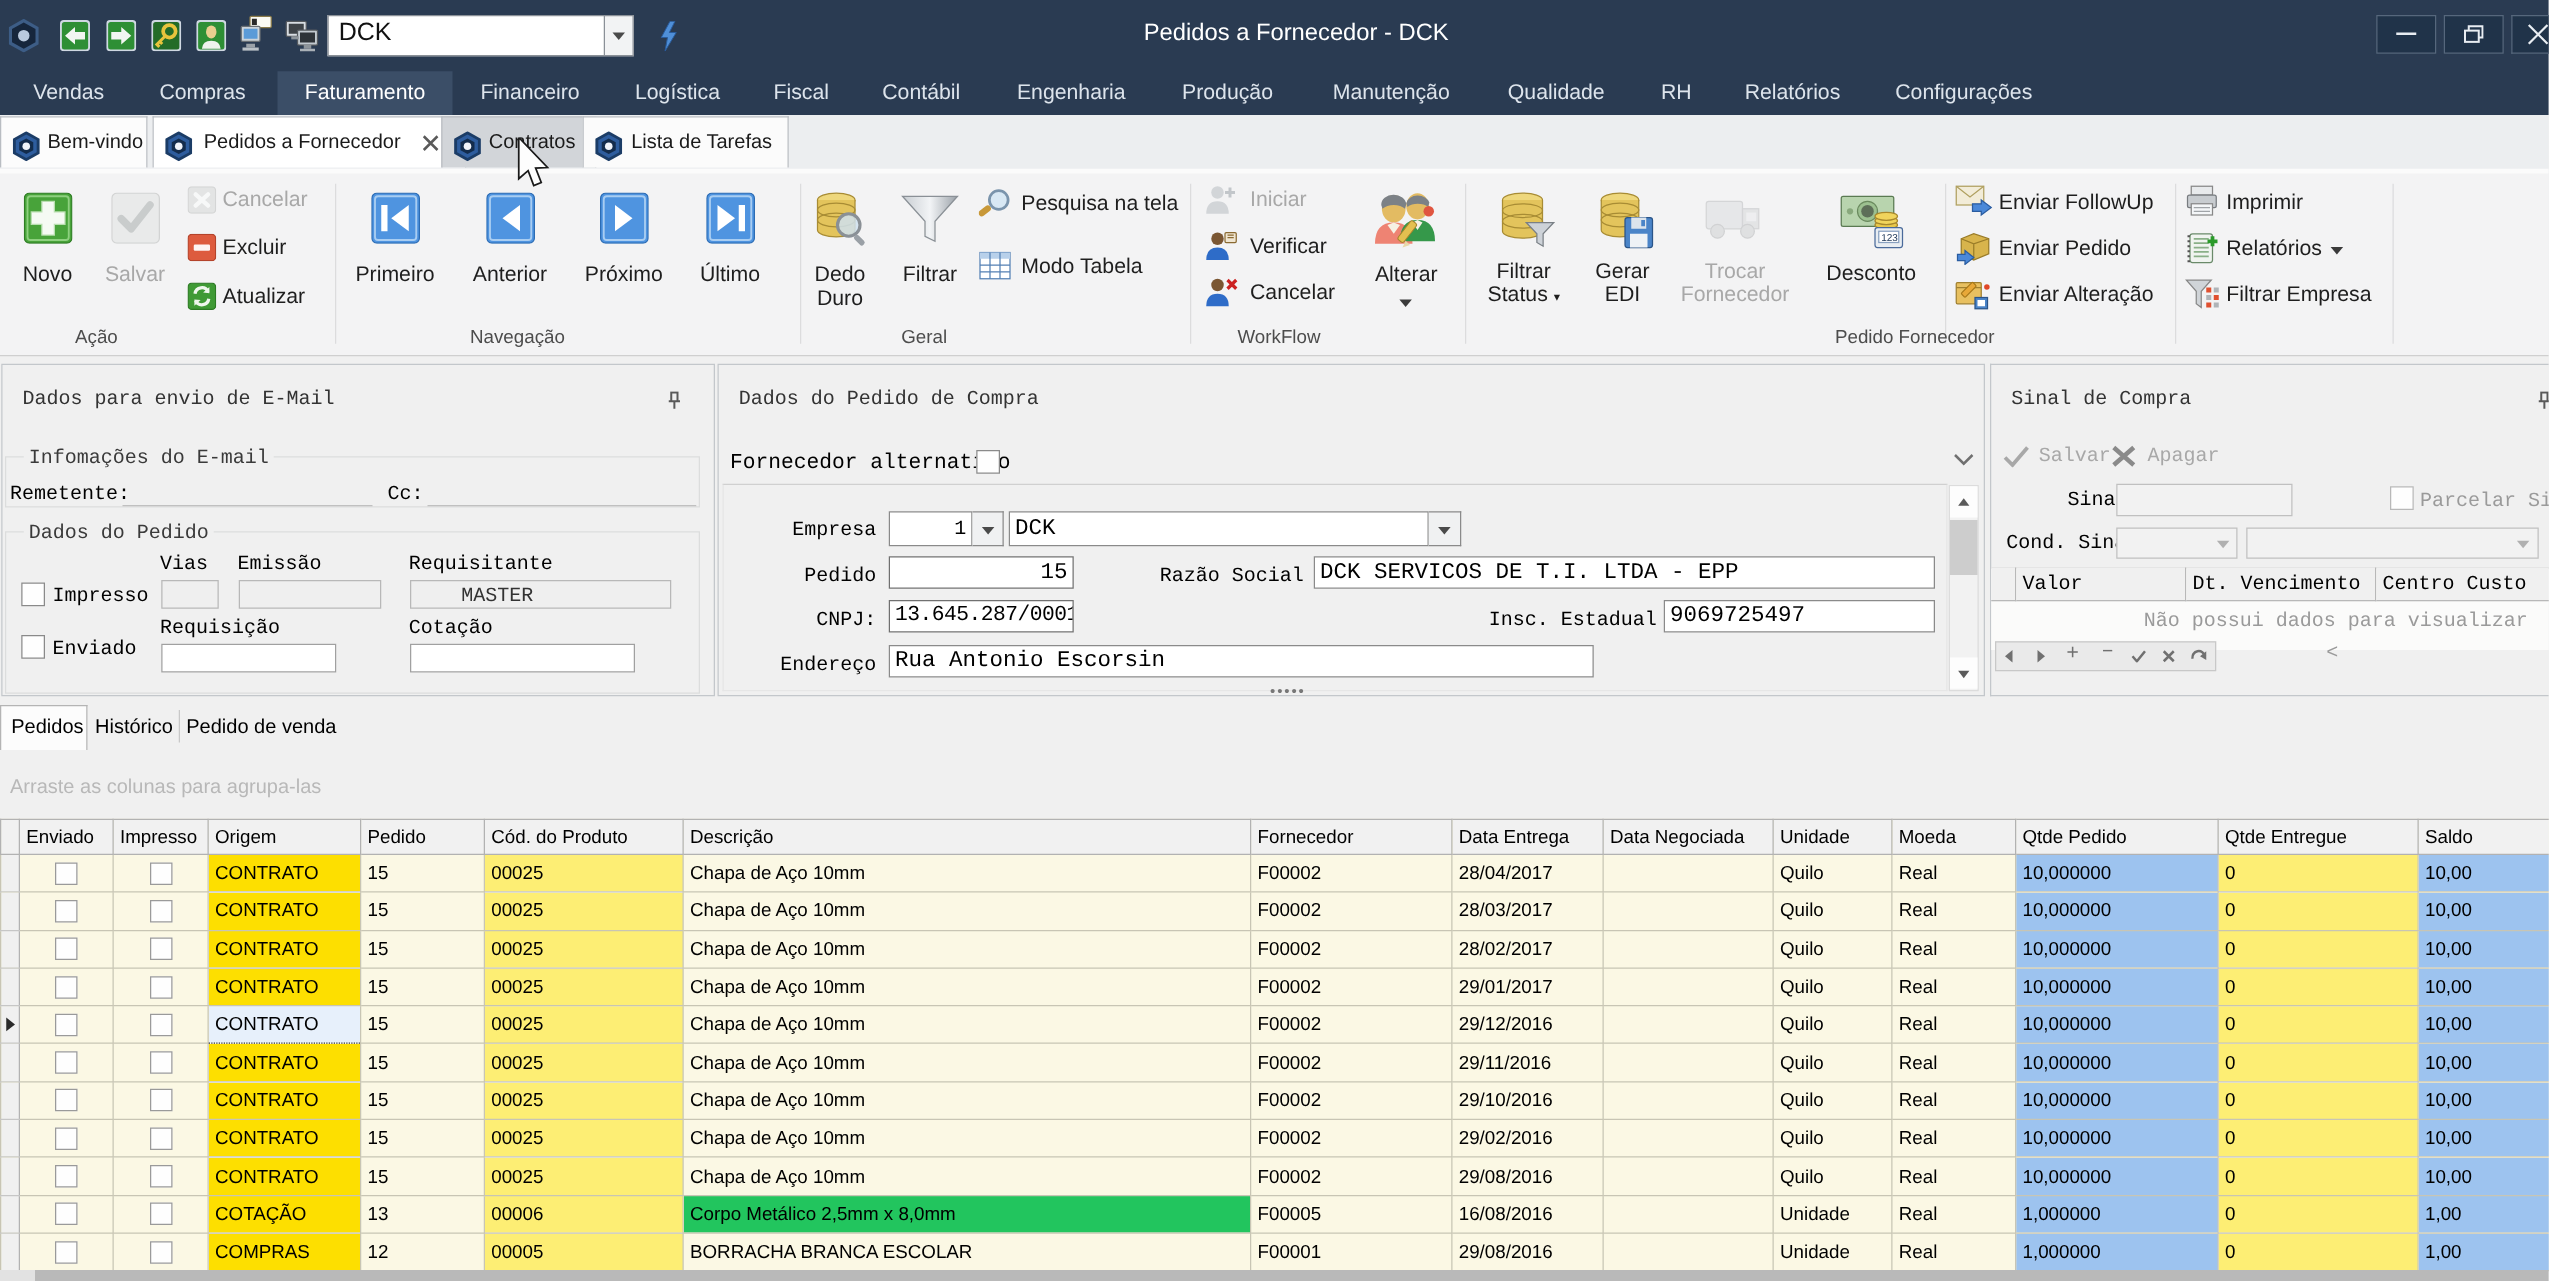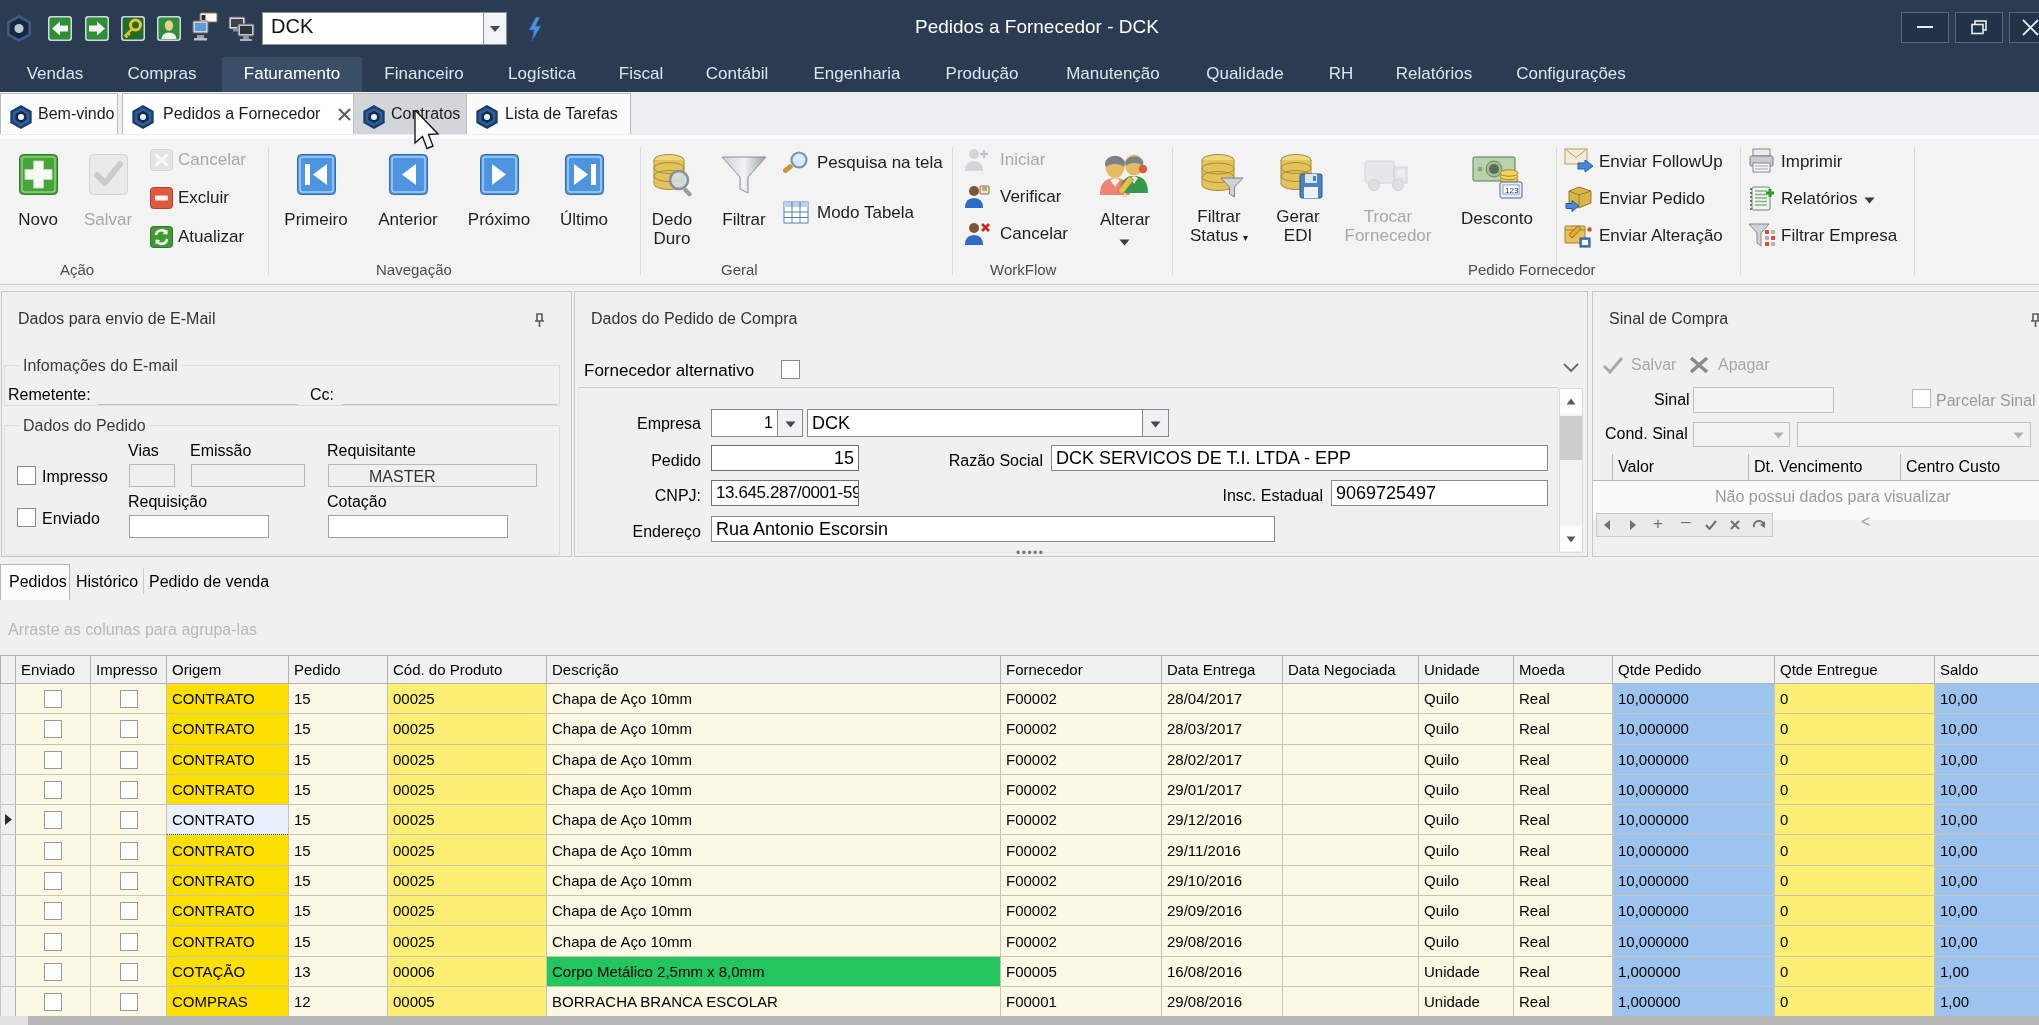--- a/index.html
+++ b/index.html
@@ -17,21 +17,21 @@
 
 #ribbon { position:absolute; left:0; top:139px; width:2039px; height:146px; background:#f3f3f4; border-bottom:1px solid #cfcfcf; }
 .gsep { position:absolute; top:8px; height:128px; width:1px; background:#dcdcdd; }
 .glabel { position:absolute; top:122px; height:18px; font-size:15px; color:#4c4c4c; text-align:left; white-space:nowrap; }
 .bigbtn { position:absolute; top:8px; width:76px; height:112px; text-align:center; }
 .bigbtn .cap { position:absolute; top:63px; width:100%; font-size:17px; line-height:19px; color:#1e1e1e; }
 .smallitem { position:absolute; height:24px; }
 .smallitem .cap { position:absolute; left:28px; top:1px; font-size:17px; white-space:nowrap; color:#1e1e1e; }
 .disab { color:#a8a8a8 !important; }
 
-.panel { position:absolute; top:291px; height:266px; background:#f0f0f0; border:1px solid #c3c7cb; }
+.panel { position:absolute; top:291px; height:266px; background:#f0f0f0; border:1px solid #c3c7cb;font-family:Liberation Mono, monospace; }
 .ptitle { position:absolute; left:16px; top:18px; font-size:16px; color:#333; white-space:nowrap; }
 .groupbox { position:absolute; border:1px solid #dcdddd; }
 .gblabel { position:absolute; top:-9px; left:14px; background:#f0f0f0; padding:0 4px; font-size:16px; color:#3a3a3a; white-space:nowrap; }
 .input { position:absolute; background:#fff; border:1px solid #a0a0a0; font-size:16px; padding:0 4px; line-height:24px; white-space:nowrap; overflow:hidden; }
 .input.dis { background:#efefef; border-color:#b8b8b8;padding-left:40px; }
 .cb { position:absolute; width:19px; height:19px; background:#fefefe; border:1px solid #8a8a8a; }
 
 #gridtabs { position:absolute; left:0; top:560px; width:2039px; height:40px; background:#f0f0f0; }
 #groupband { position:absolute; left:0; top:600px; width:2039px; height:55px; background:#f0f0f0; }
 #grid { position:absolute; left:0; top:655px; width:2039px; height:361px; background:#fbf8e4; }
@@ -767,21 +767,21 @@
         </tr>
         <tr style="height:30.3px">
           <td style="background:#f0f0f0;border-right:1px solid #b2b2b2;border-bottom:1px solid #c6c6c6;padding:0"></td>
           <td style="background:#fbf8e4;text-align:center;padding:0"><span style="display:inline-block;width:18px;height:18px;background:#fefefe;border:1px solid #9a9a9a;vertical-align:middle"></span></td>
           <td style="background:#fbf8e4;text-align:center;padding:0"><span style="display:inline-block;width:18px;height:18px;background:#fefefe;border:1px solid #9a9a9a;vertical-align:middle"></span></td>
           <td style="background:#fddf00">CONTRATO</td>
           <td style="background:#fbf8e4">15</td>
           <td style="background:#fdee74">00025</td>
           <td style="background:#fbf8e4">Chapa de Aço 10mm</td>
           <td style="background:#fbf8e4">F00002</td>
-          <td style="background:#fbf8e4">29/09/2016</td>
+          <td style="background:#fbf8e4">29/02/2016</td>
           <td style="background:#fbf8e4"></td>
           <td style="background:#fbf8e4">Quilo</td>
           <td style="background:#fbf8e4">Real</td>
           <td style="background:#9dc3ef">10,000000</td>
           <td style="background:#fdee74">0</td>
           <td style="background:#9dc3ef">10,00</td>
         </tr>
         <tr style="height:30.3px">
           <td style="background:#f0f0f0;border-right:1px solid #b2b2b2;border-bottom:1px solid #c6c6c6;padding:0"></td>
           <td style="background:#fbf8e4;text-align:center;padding:0"><span style="display:inline-block;width:18px;height:18px;background:#fefefe;border:1px solid #9a9a9a;vertical-align:middle"></span></td>

